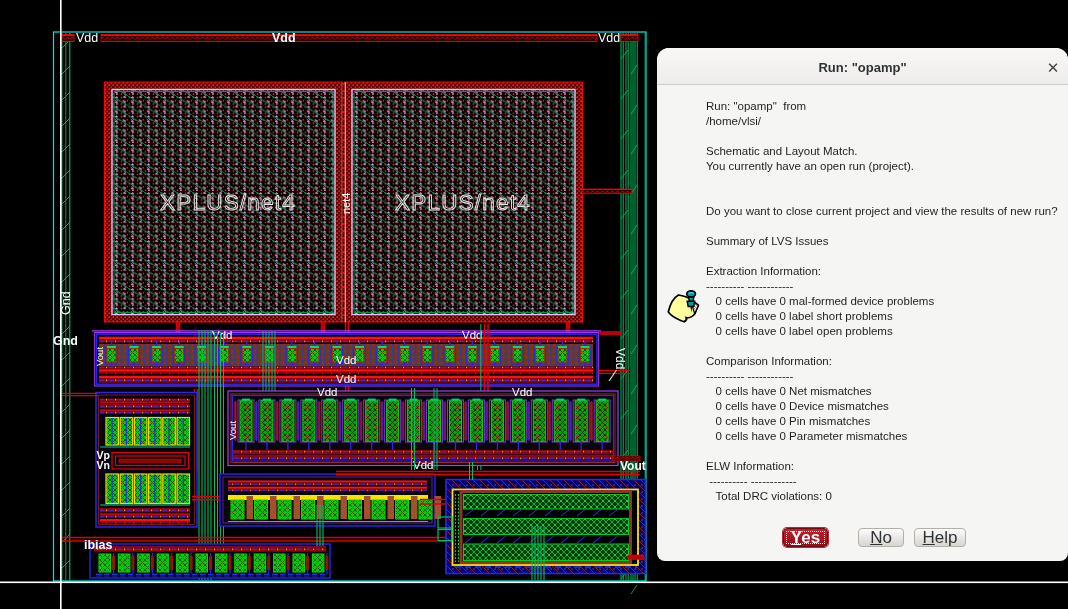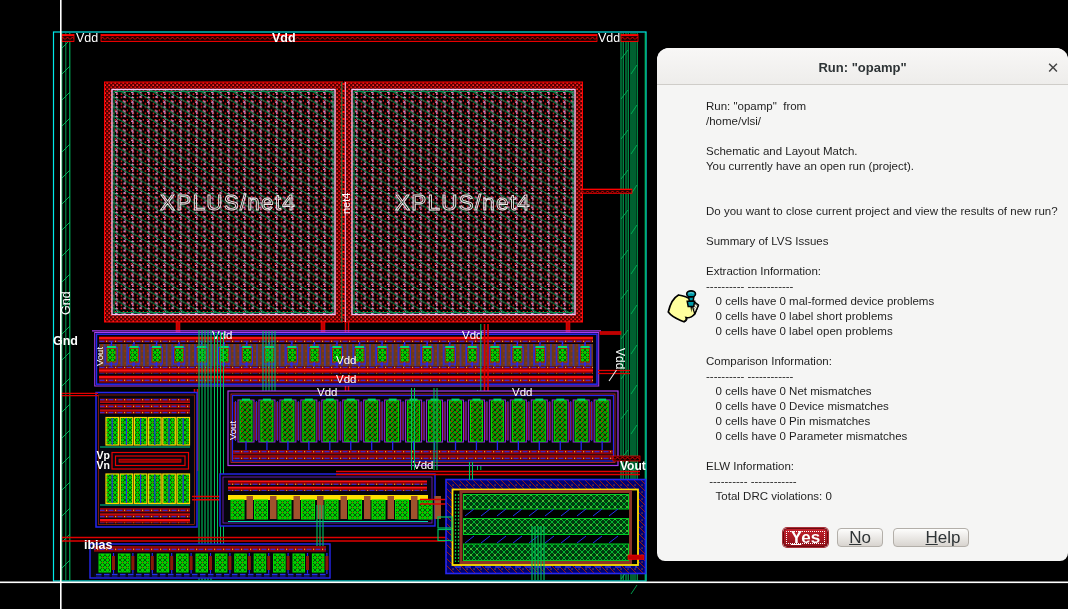--- a/index.html
+++ b/index.html
@@ -11,23 +11,23 @@
  border-radius:12px 12px 0 0;}
 .title{position:absolute;left:0;right:0;top:12px;text-align:center;font-size:13px;font-weight:bold;color:#2e3436;}
 .close{position:absolute;right:3px;top:8px;width:24px;height:24px;font-size:15px;color:#444;
  text-align:center;line-height:24px;}
 .dlgtext{position:absolute;left:49px;top:51px;font-size:11.5px;line-height:15px;color:#1f1f1f;white-space:pre;}
 .noteicon{position:absolute;left:10px;top:240px;}
 .btnrow{position:absolute;left:0;top:480px;width:100%;height:22px;}
 .btn{position:absolute;height:17px;border-radius:4px;font-size:17px;color:#2e3436;text-align:center;line-height:17px;}
 .btn.yes{left:126px;width:43px;background:linear-gradient(#c2202c,#8f1119);border:1px solid #6e0a10;
  color:#fff;font-weight:bold;outline:1px dotted #fff;outline-offset:-4px;box-shadow:0 0 0 1px #a83038;}
-.btn.gray{background:linear-gradient(#fdfdfc,#d8d4cf);border:1px solid #b3afa9;}
+.btn.gray{background:linear-gradient(#fdfdfc,#d8d4cf);border:1px solid #b3afa9;margin-left:21px;}
 .btn.no{left:180px;width:44px;}
-.btn.help{left:236px;width:50px;padding-left:24px;}
+.btn.help{left:236px;width:50px;}
 </style></head>
 <body>
 <div id="stage">
 
 <div id="layoutsvg">
 <svg width="1068" height="609" viewBox="0 0 1068 609">
 <defs>
 <pattern id="pmos" width="16" height="9.6" patternUnits="userSpaceOnUse">
  <rect width="16" height="9.6" fill="#000"></rect>
  <g fill="#f52020">

